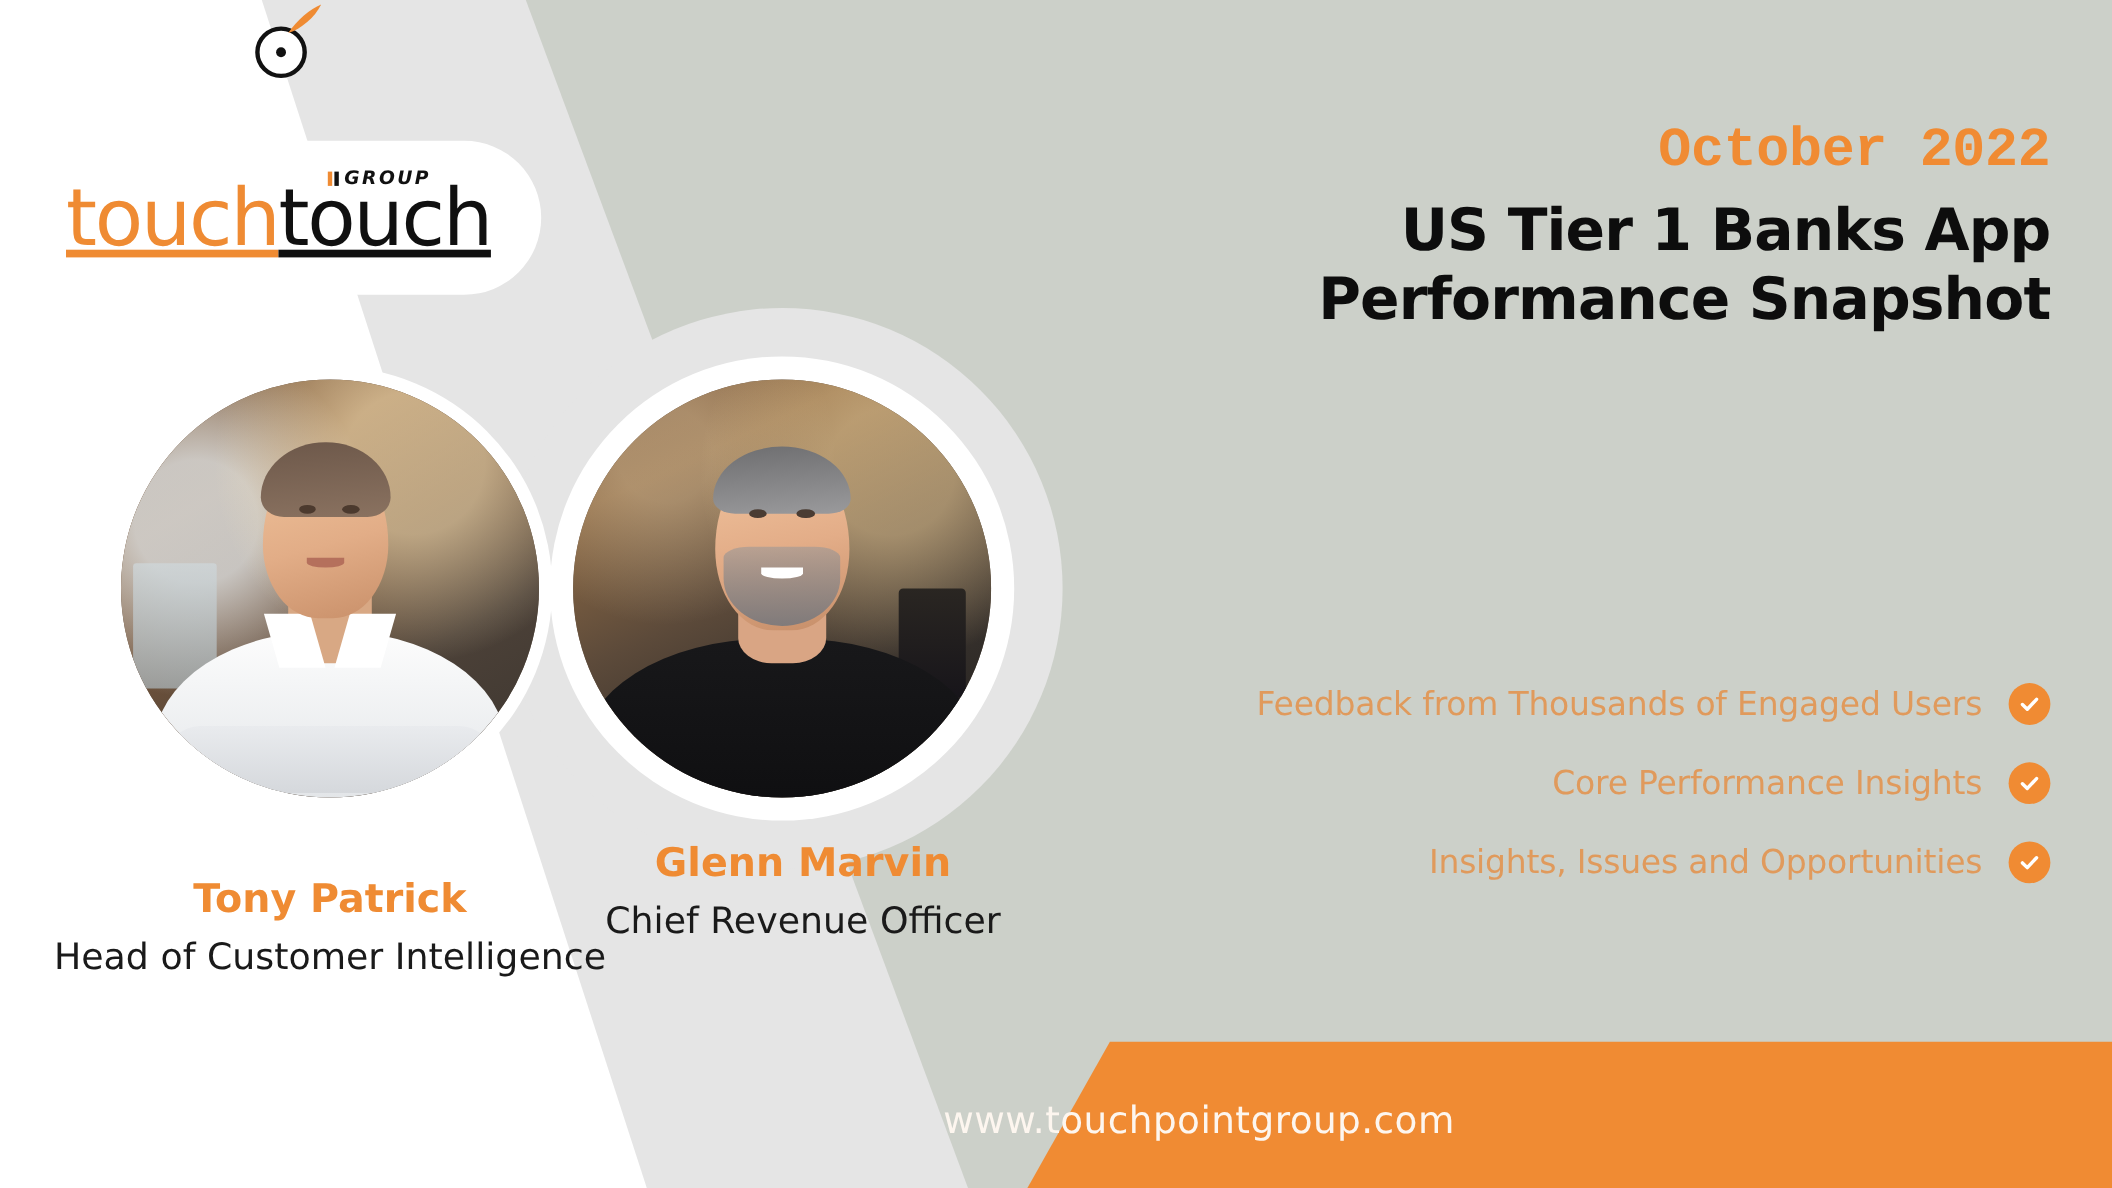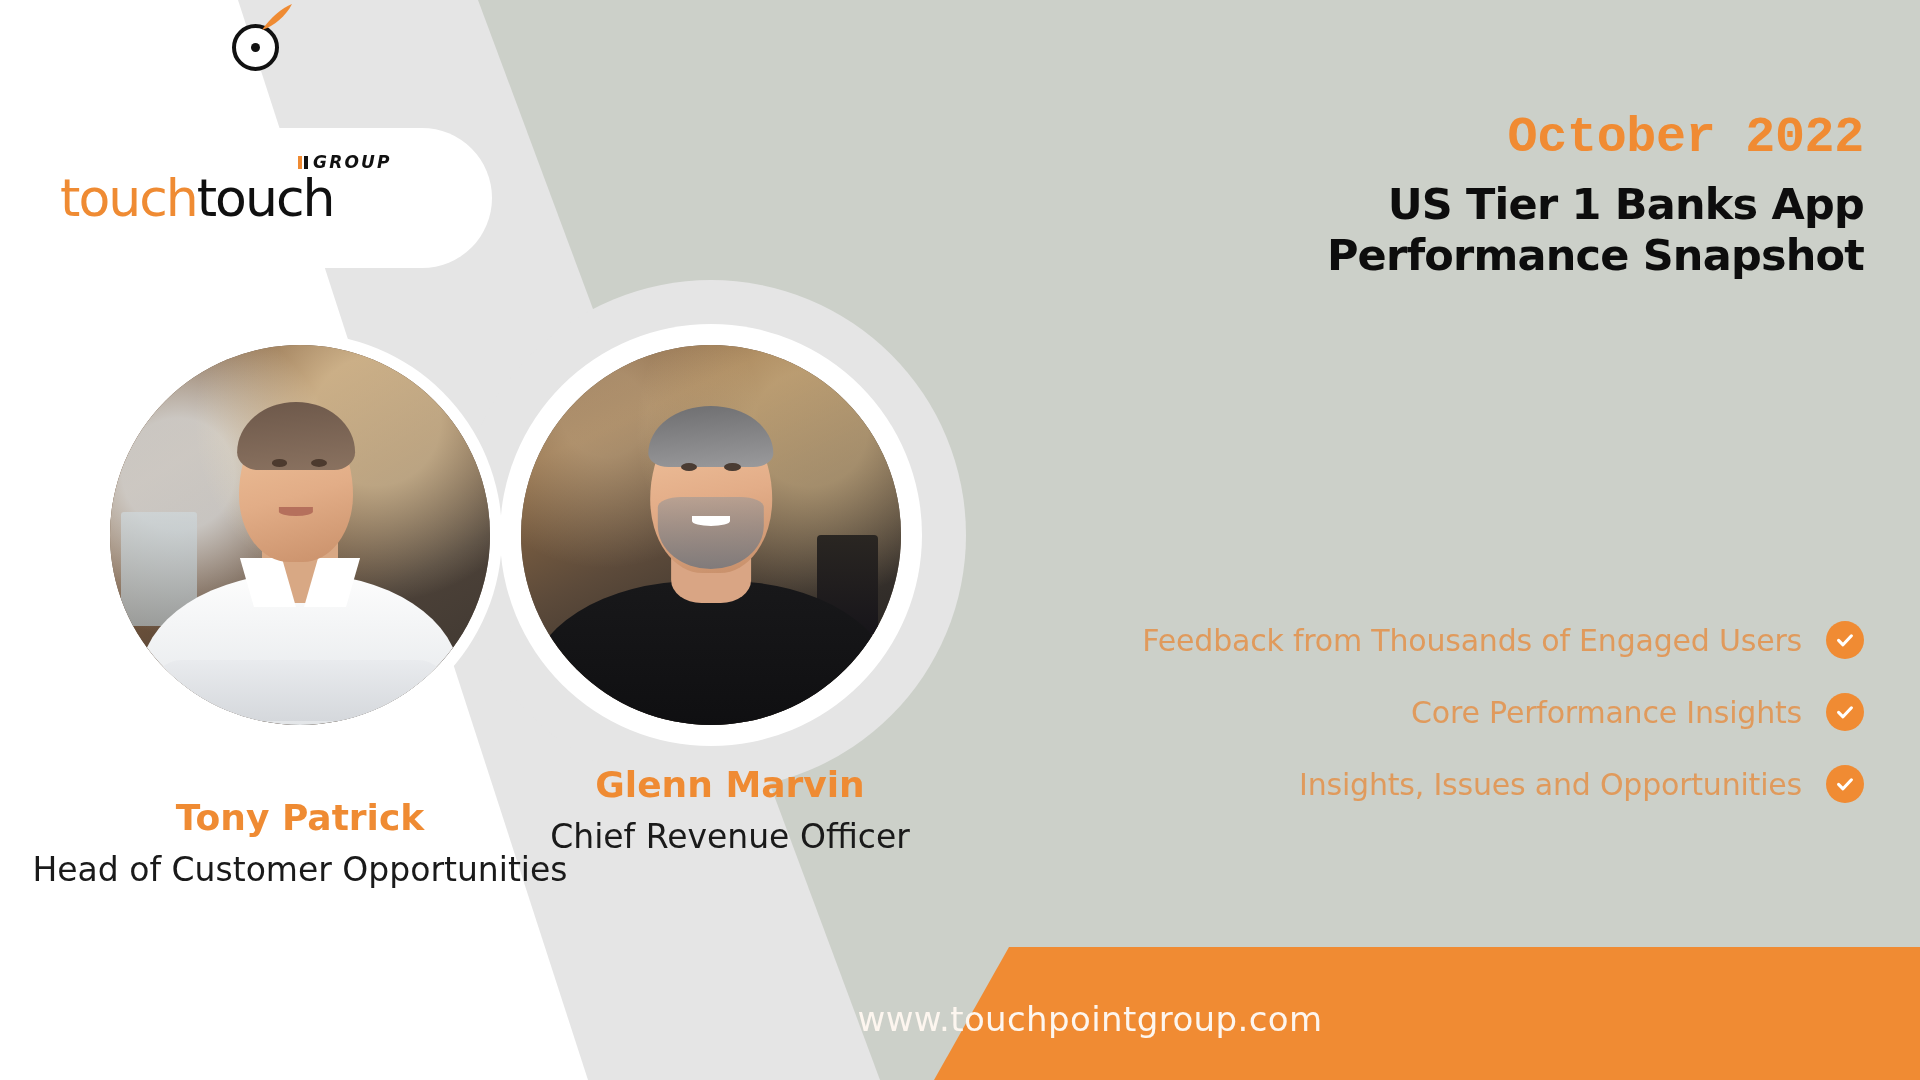--- a/index.html
+++ b/index.html
@@ -44,25 +44,26 @@
     position: absolute;
     left: 60px;
     top: 155px;
     z-index: 6;
     display: flex;
     align-items: flex-start;
     height: 86px;
   }
   .logo-text {
     font-family: "DejaVu Sans", sans-serif;
-    font-size: 52px;
+    font-size: 72px;
     font-weight: 400;
     line-height: 86px;
     letter-spacing: -2px;
     white-space: nowrap;
+    text-decoration: underline;
   }
   .logo-touch { color: #ef8b33; }
   .logo-point { color: #101010; }
   .logo-dial {
     position: absolute;
     left: 232px;
     top: 24px;
     width: 47px;
     height: 47px;
     border: 4px solid #111111;
@@ -368,21 +369,21 @@
   .date-line {
     font-family: Liberation Mono, monospace;
     font-size: 50px;
     font-weight: 700;
     color: #f08b33;
     line-height: 1.1;
     letter-spacing: -0.3px;
   }
   .deck-title {
     font-family: "DejaVu Sans", sans-serif;
-    font-size: 43px;
+    font-size: 53px;
     font-weight: 700;
     color: #0d0d0d;
     line-height: 1.18;
     letter-spacing: -0.8px;
     margin-top: 14px;
   }
 
   .insight-block {
     position: absolute;
     right: 56px;
@@ -509,21 +510,21 @@
       <div class="glenn-hair"></div>
       <div class="glenn-beard"></div>
       <div class="glenn-eye l"></div>
       <div class="glenn-eye r"></div>
       <div class="glenn-mouth"></div>
     </div>
   </div>
 
   <div class="speaker sp1">
     <div class="speaker-name">Tony Patrick</div>
-    <div class="speaker-role">Head of Customer Opportunities</div>
+    <div class="speaker-role">Head of Customer Intelligence</div>
   </div>
 
   <div class="speaker sp2">
     <div class="speaker-name">Glenn Marvin</div>
     <div class="speaker-role">Chief Revenue Officer</div>
   </div>
 
   <div class="right-col">
     <div class="date-line">October 2022</div>
     <div class="deck-title">

